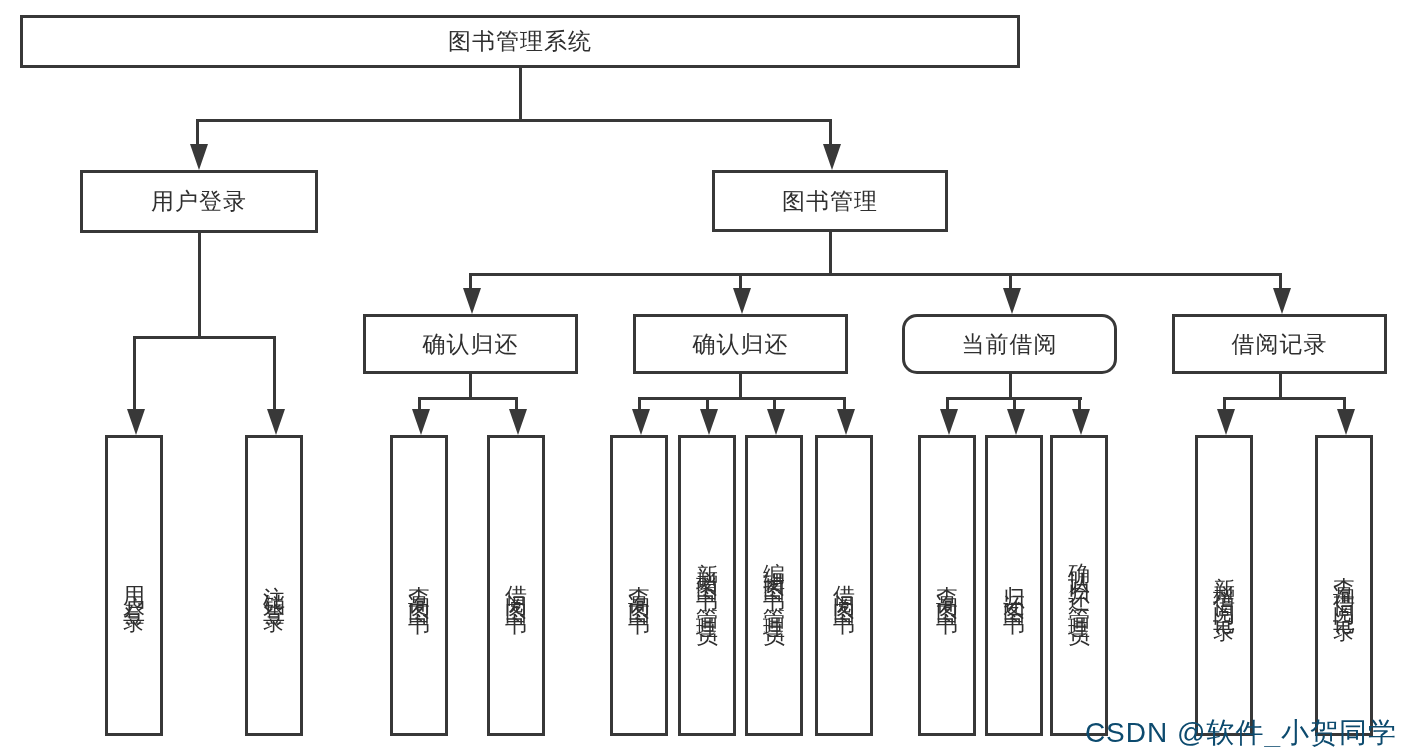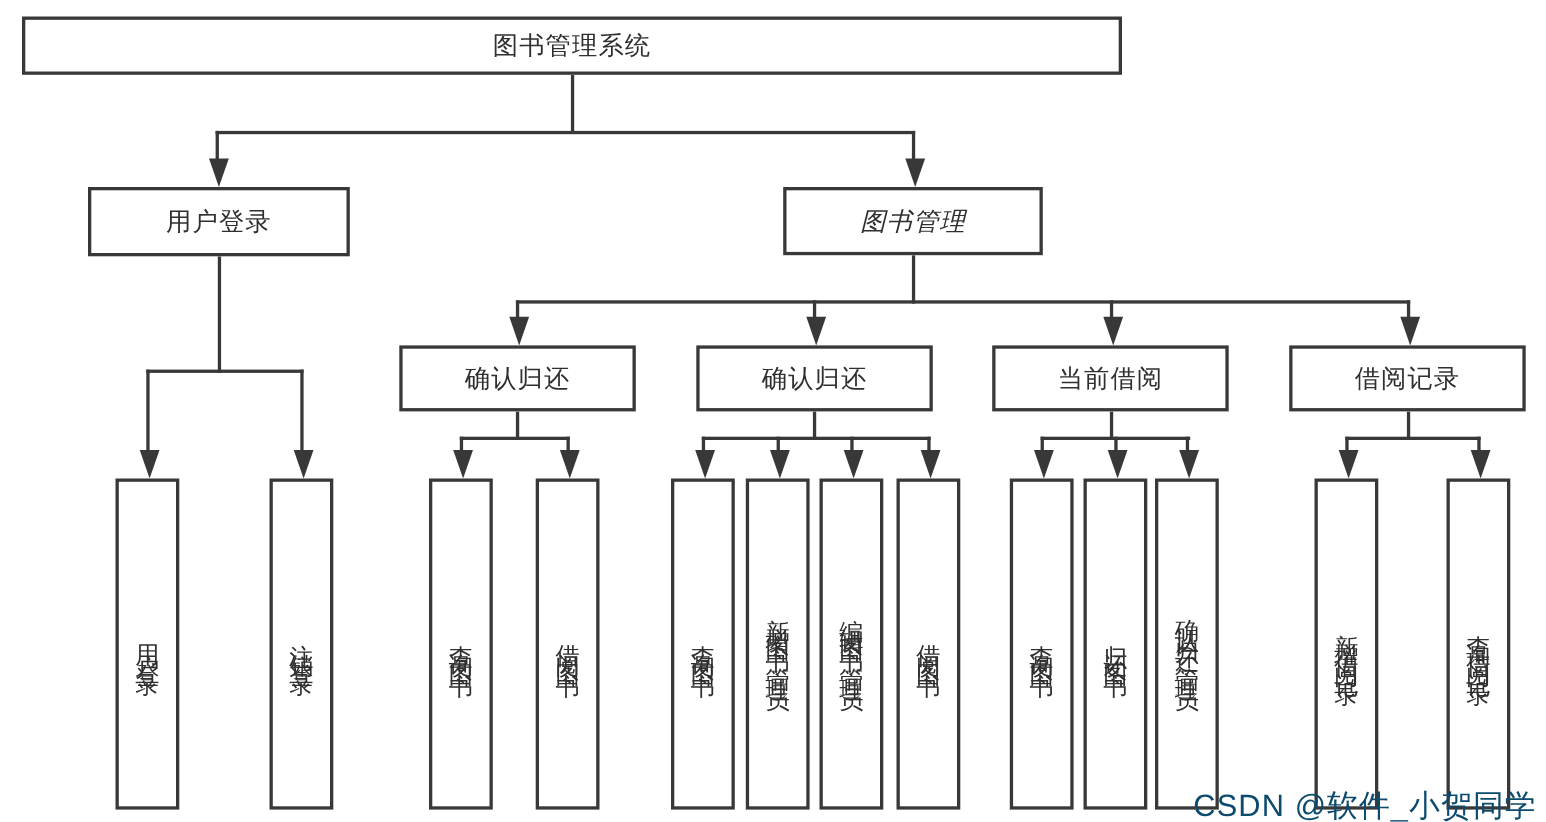--- a/index.html
+++ b/index.html
@@ -108,25 +108,25 @@
       <div class="hline" style="left: 1223px; top: 397px; width: 123px;"></div>
       <div class="vline" style="left: 1223px; top: 397px; height: 17px;"></div>
       <div class="arrow" style="left: 1216.5px; top: 409px;"></div>
       <div class="vline" style="left: 1343px; top: 397px; height: 17px;"></div>
       <div class="arrow" style="left: 1336.5px; top: 409px;"></div>
     </div>
 
   <div class="box hbox" style="left:20px; top:15px; width:1000px; height:53px;">图书管理系统</div>
 
   <div class="box hbox" style="left:80px; top:170px; width:238px; height:63px;">用户登录</div>
-  <div class="box hbox" style="left:712px; top:170px; width:236px; height:62px;font-style:italic;">图书管理</div>
+  <div class="box hbox" style="left:712px; top:170px; width:236px; height:62px;">图书管理</div>
 
   <div class="box hbox" style="left:363px; top:314px; width:215px; height:60px;">确认归还</div>
   <div class="box hbox" style="left:633px; top:314px; width:215px; height:60px;">确认归还</div>
-  <div class="box hbox" style="left:902px; top:314px; width:215px; height:60px;">当前借阅</div>
+  <div class="box hbox" style="left:902px; top:314px; width:215px; height:60px;border-radius:15px;">当前借阅</div>
   <div class="box hbox" style="left:1172px; top:314px; width:215px; height:60px;">借阅记录</div>
 
   <div class="box leaf" style="left:105px;">用户登录</div>
   <div class="box leaf" style="left:245px;">注销登录</div>
 
   <div class="box leaf" style="left:390px;">查询图书</div>
   <div class="box leaf" style="left:487px;">借阅图书</div>
 
   <div class="box leaf" style="left:610px;">查询图书</div>
   <div class="box leaf" style="left:678px;">新增图书（管理员）</div>

